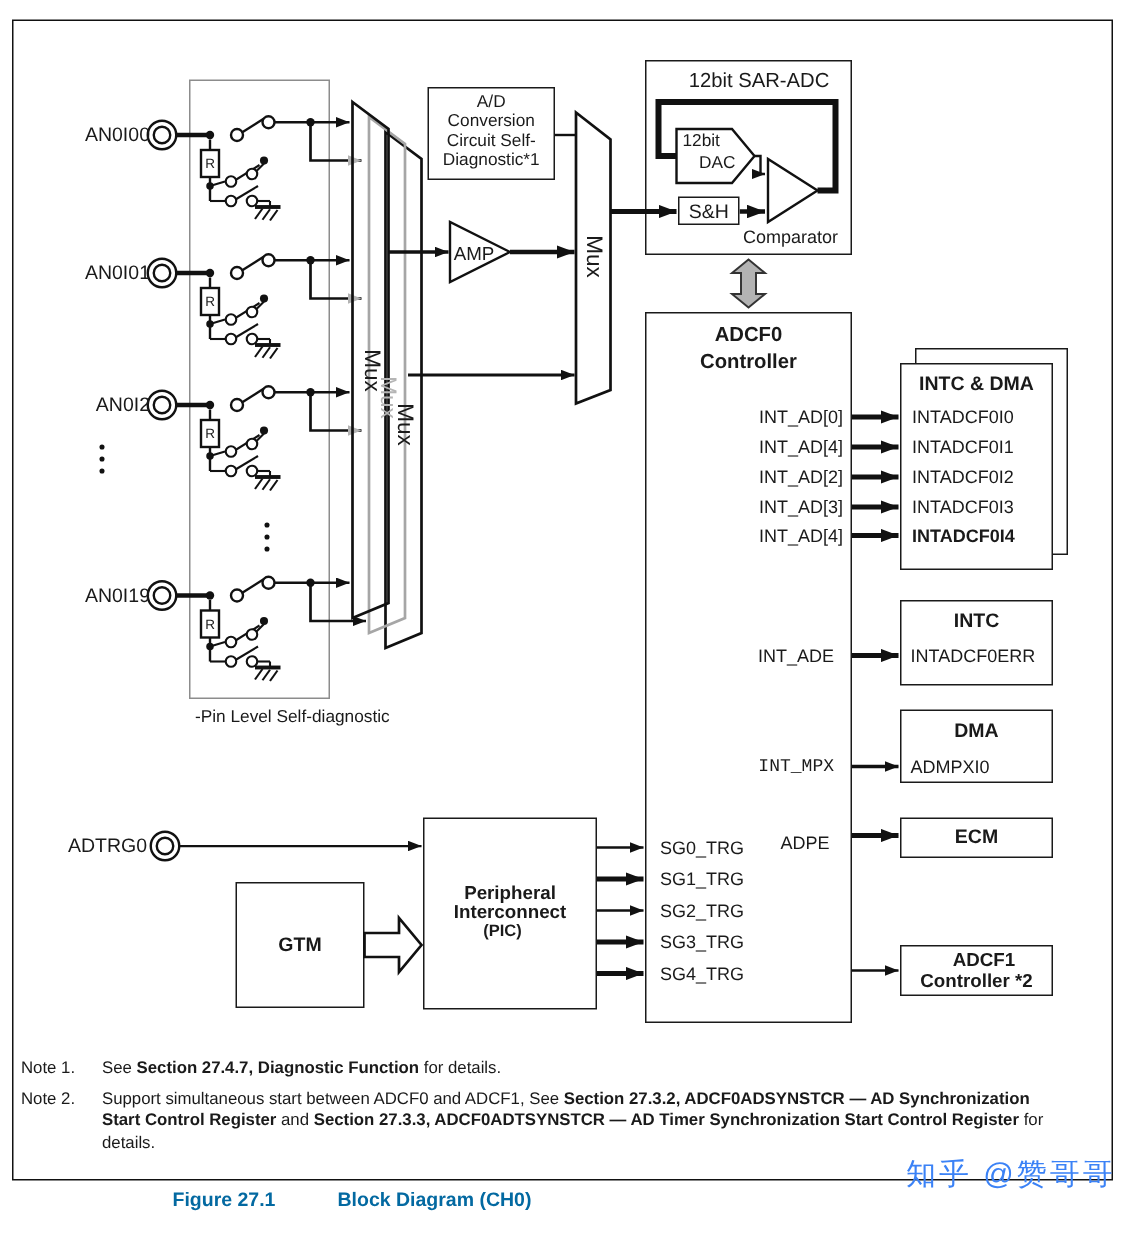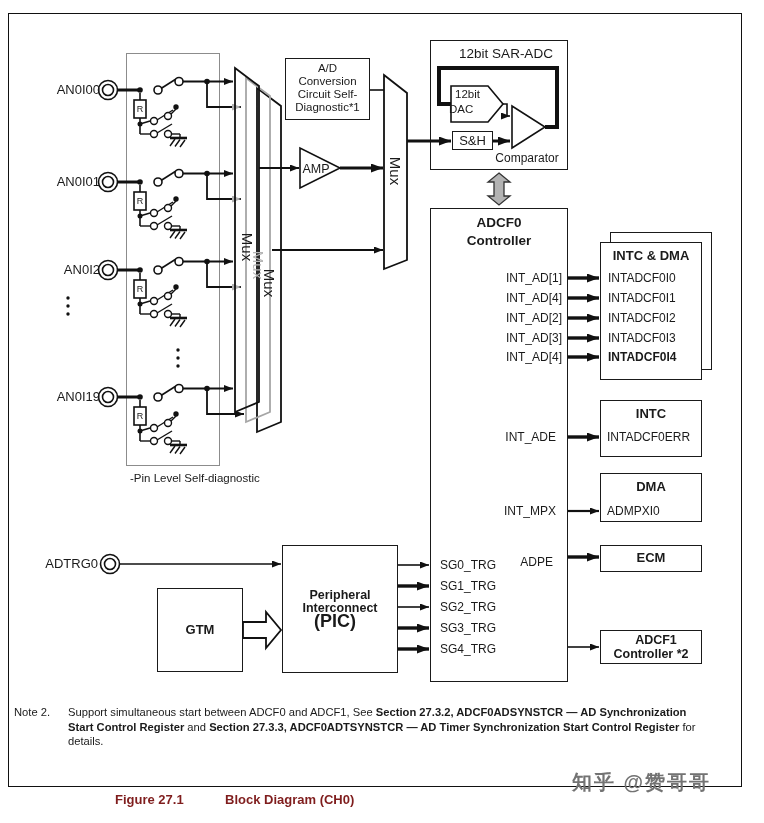--- a/index.html
+++ b/index.html
@@ -15,23 +15,23 @@
   .b{font-weight:bold;}
   .ctr{text-align:center;}
   .vtext{position:absolute;width:60px;height:20px;line-height:20px;text-align:center;
          font-size:15px;z-index:10;transform:rotate(90deg);}
   .grayt{color:#b5b5b5;}
   .boxtitle{position:absolute;font-size:13px;line-height:15px;font-weight:bold;text-align:center;z-index:10;}
   .notes{position:absolute;left:14px;top:705px;width:700px;font-size:11.2px;line-height:14.5px;z-index:10;}
   .noterow{display:flex;margin-bottom:6px;}
   .notelabel{width:54px;flex:none;}
   .notetext{width:655px;}
-  .caption{position:absolute;top:792px;font-size:13px;font-weight:bold;color:#7f1d1d;z-index:10;white-space:nowrap;}
-  .watermark{position:absolute;left:572px;top:769px;font-size:20px;font-weight:bold;
-             color:#737373;letter-spacing:2px;z-index:12;white-space:nowrap;}
+  .caption{position:absolute;top:792px;font-size:13px;font-weight:bold;color:#0369a1;z-index:10;white-space:nowrap;}
+  .watermark{position:absolute;left:604px;top:769px;font-size:20px;font-weight:normal;
+             color:#3b82f6;letter-spacing:2px;z-index:12;white-space:nowrap;}
   .outer{position:absolute;left:8px;top:13px;width:734px;height:774px;border:1.8px solid #111;
          box-sizing:border-box;z-index:0;}
 </style>
 </head>
 <body>
 
 <div id="page">
 
   <div class="outer"></div>
 
@@ -207,34 +207,34 @@
 
   <div class="lbl ctr" style="left:300px;top:161px;width:32px;font-size:12.5px;">AMP</div>
 
   <div class="lbl lbl11 ctr" style="left:285px;top:61px;width:85px;">A/D</div>
   <div class="lbl lbl11 ctr" style="left:285px;top:74px;width:85px;">Conversion</div>
   <div class="lbl lbl11 ctr" style="left:285px;top:87px;width:85px;">Circuit Self-</div>
   <div class="lbl lbl11 ctr" style="left:285px;top:100px;width:85px;">Diagnostic*1</div>
 
   <div class="lbl ctr" style="left:450px;top:46px;width:112px;font-size:13.5px;">12bit SAR-ADC</div>
   <div class="lbl" style="left:455px;top:88px;font-size:11.5px;line-height:13px;">12bit</div>
-  <div class="lbl" style="left:449px;top:103px;font-size:11.5px;line-height:13px;text-align:center;">DAC</div>
+  <div class="lbl" style="left:466px;top:103px;font-size:11.5px;line-height:13px;text-align:center;">DAC</div>
   <div class="lbl ctr" style="left:452px;top:133px;width:41px;font-size:13px;z-index:11;">S&amp;H</div>
   <div class="lbl ctr" style="left:487px;top:150px;width:80px;font-size:12px;">Comparator</div>
 
   <div class="boxtitle" style="left:430px;top:215px;width:138px;font-size:13.5px;">ADCF0</div>
   <div class="boxtitle" style="left:430px;top:233px;width:138px;font-size:13.5px;">Controller</div>
 
-  <div class="lbl" style="right:202px;top:270px;">INT_AD[1]</div>
+  <div class="lbl" style="right:202px;top:270px;">INT_AD[0]</div>
   <div class="lbl" style="right:202px;top:290px;">INT_AD[4]</div>
   <div class="lbl" style="right:202px;top:310px;">INT_AD[2]</div>
   <div class="lbl" style="right:202px;top:330px;">INT_AD[3]</div>
   <div class="lbl" style="right:202px;top:349px;">INT_AD[4]</div>
   <div class="lbl" style="right:208px;top:429px;">INT_ADE</div>
-  <div class="lbl" style="right:208px;top:503px;">INT_MPX</div>
+  <div class="lbl" style="right:208px;top:503px;font-family:Liberation Mono, monospace;">INT_MPX</div>
   <div class="lbl" style="right:211px;top:554px;">ADPE</div>
 
   <div class="lbl" style="left:440px;top:557px;">SG0_TRG</div>
   <div class="lbl" style="left:440px;top:578px;">SG1_TRG</div>
   <div class="lbl" style="left:440px;top:599px;">SG2_TRG</div>
   <div class="lbl" style="left:440px;top:620px;">SG3_TRG</div>
   <div class="lbl" style="left:440px;top:641px;">SG4_TRG</div>
 
   <div class="boxtitle" style="left:600px;top:248px;width:102px;">INTC &amp; DMA</div>
   <div class="lbl" style="left:608px;top:270px;">INTADCF0I0</div>
@@ -249,27 +249,31 @@
   <div class="boxtitle" style="left:600px;top:479px;width:102px;">DMA</div>
   <div class="lbl" style="left:607px;top:503px;">ADMPXI0</div>
 
   <div class="boxtitle" style="left:600px;top:550px;width:102px;">ECM</div>
 
   <div class="boxtitle" style="left:600px;top:633px;width:112px;font-size:12.5px;line-height:14px;">ADCF1</div>
   <div class="boxtitle" style="left:600px;top:647px;width:102px;font-size:12.5px;line-height:14px;">Controller *2</div>
 
   <div class="boxtitle" style="left:282px;top:589px;width:116px;font-size:12.5px;line-height:13px;">Peripheral</div>
   <div class="boxtitle" style="left:282px;top:602px;width:116px;font-size:12.5px;line-height:13px;">Interconnect</div>
-  <div class="boxtitle" style="left:282px;top:615px;width:106px;font-size:18px;line-height:13px;">(PIC)</div>
+  <div class="boxtitle" style="left:282px;top:615px;width:106px;font-size:11px;line-height:13px;">(PIC)</div>
 
   <div class="boxtitle" style="left:157px;top:622px;width:86px;">GTM</div>
 
   <div class="lbl lbl11" style="left:130px;top:471px;">-Pin Level Self-diagnostic</div>
 
   <div class="notes">
+    <div class="noterow">
+      <span class="notelabel">Note 1.</span>
+      <span class="notetext"><span>See </span><span class="b">Section 27.4.7, Diagnostic Function</span><span> for details.</span></span>
+    </div>
     <div class="noterow">
       <span class="notelabel">Note 2.</span>
       <span class="notetext"><span>Support simultaneous start between ADCF0 and ADCF1, See </span><span class="b">Section 27.3.2, ADCF0ADSYNSTCR — AD Synchronization Start Control Register</span><span> and </span><span class="b">Section 27.3.3, ADCF0ADTSYNSTCR — AD Timer Synchronization Start Control Register</span><span> for details.</span></span>
     </div>
   </div>
 
   <div class="caption" style="left:115px;">Figure 27.1</div>
   <div class="caption" style="left:225px;">Block Diagram (CH0)</div>
 
   <div class="watermark">知乎 @赞哥哥</div>

